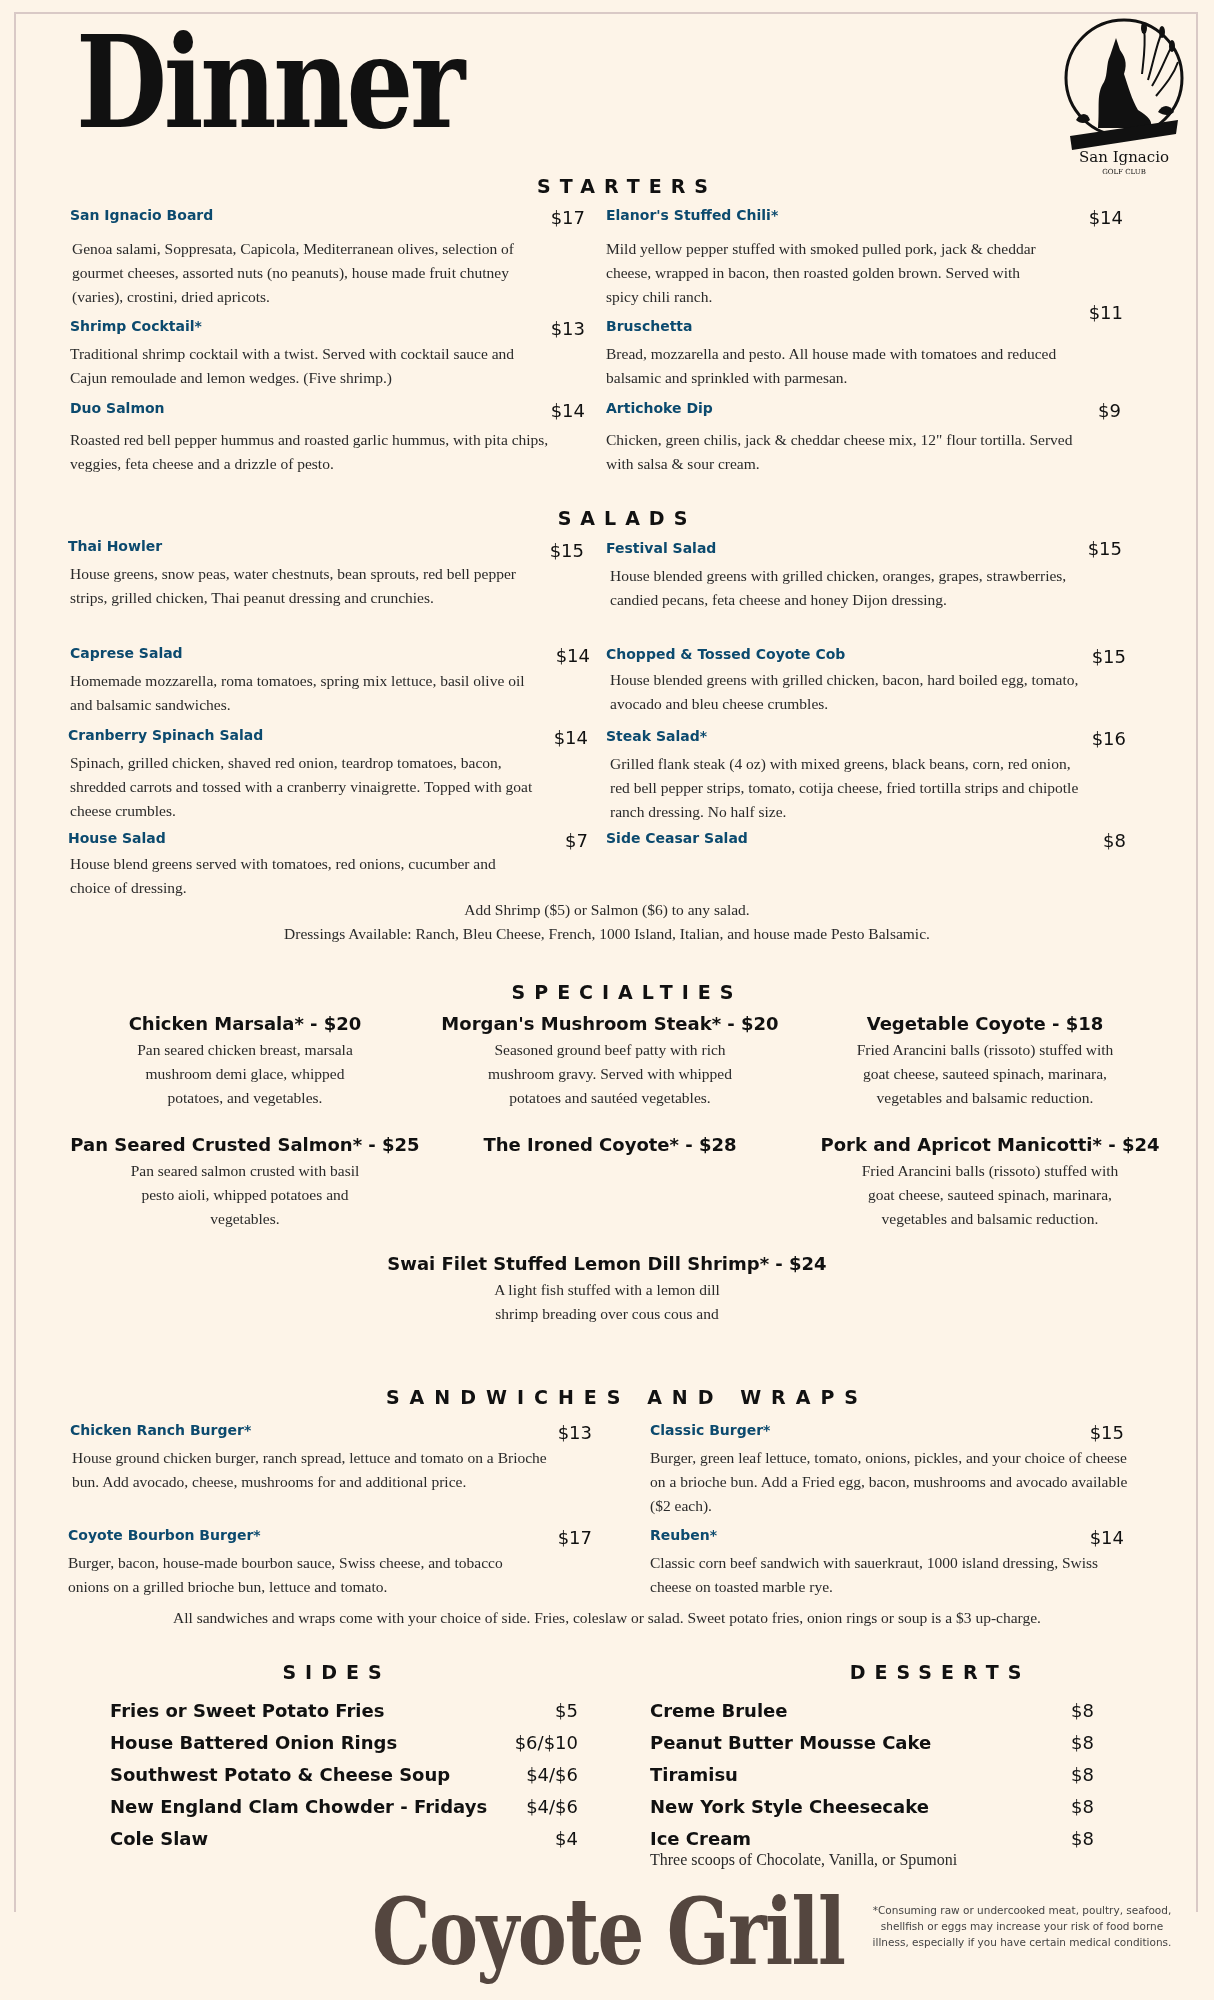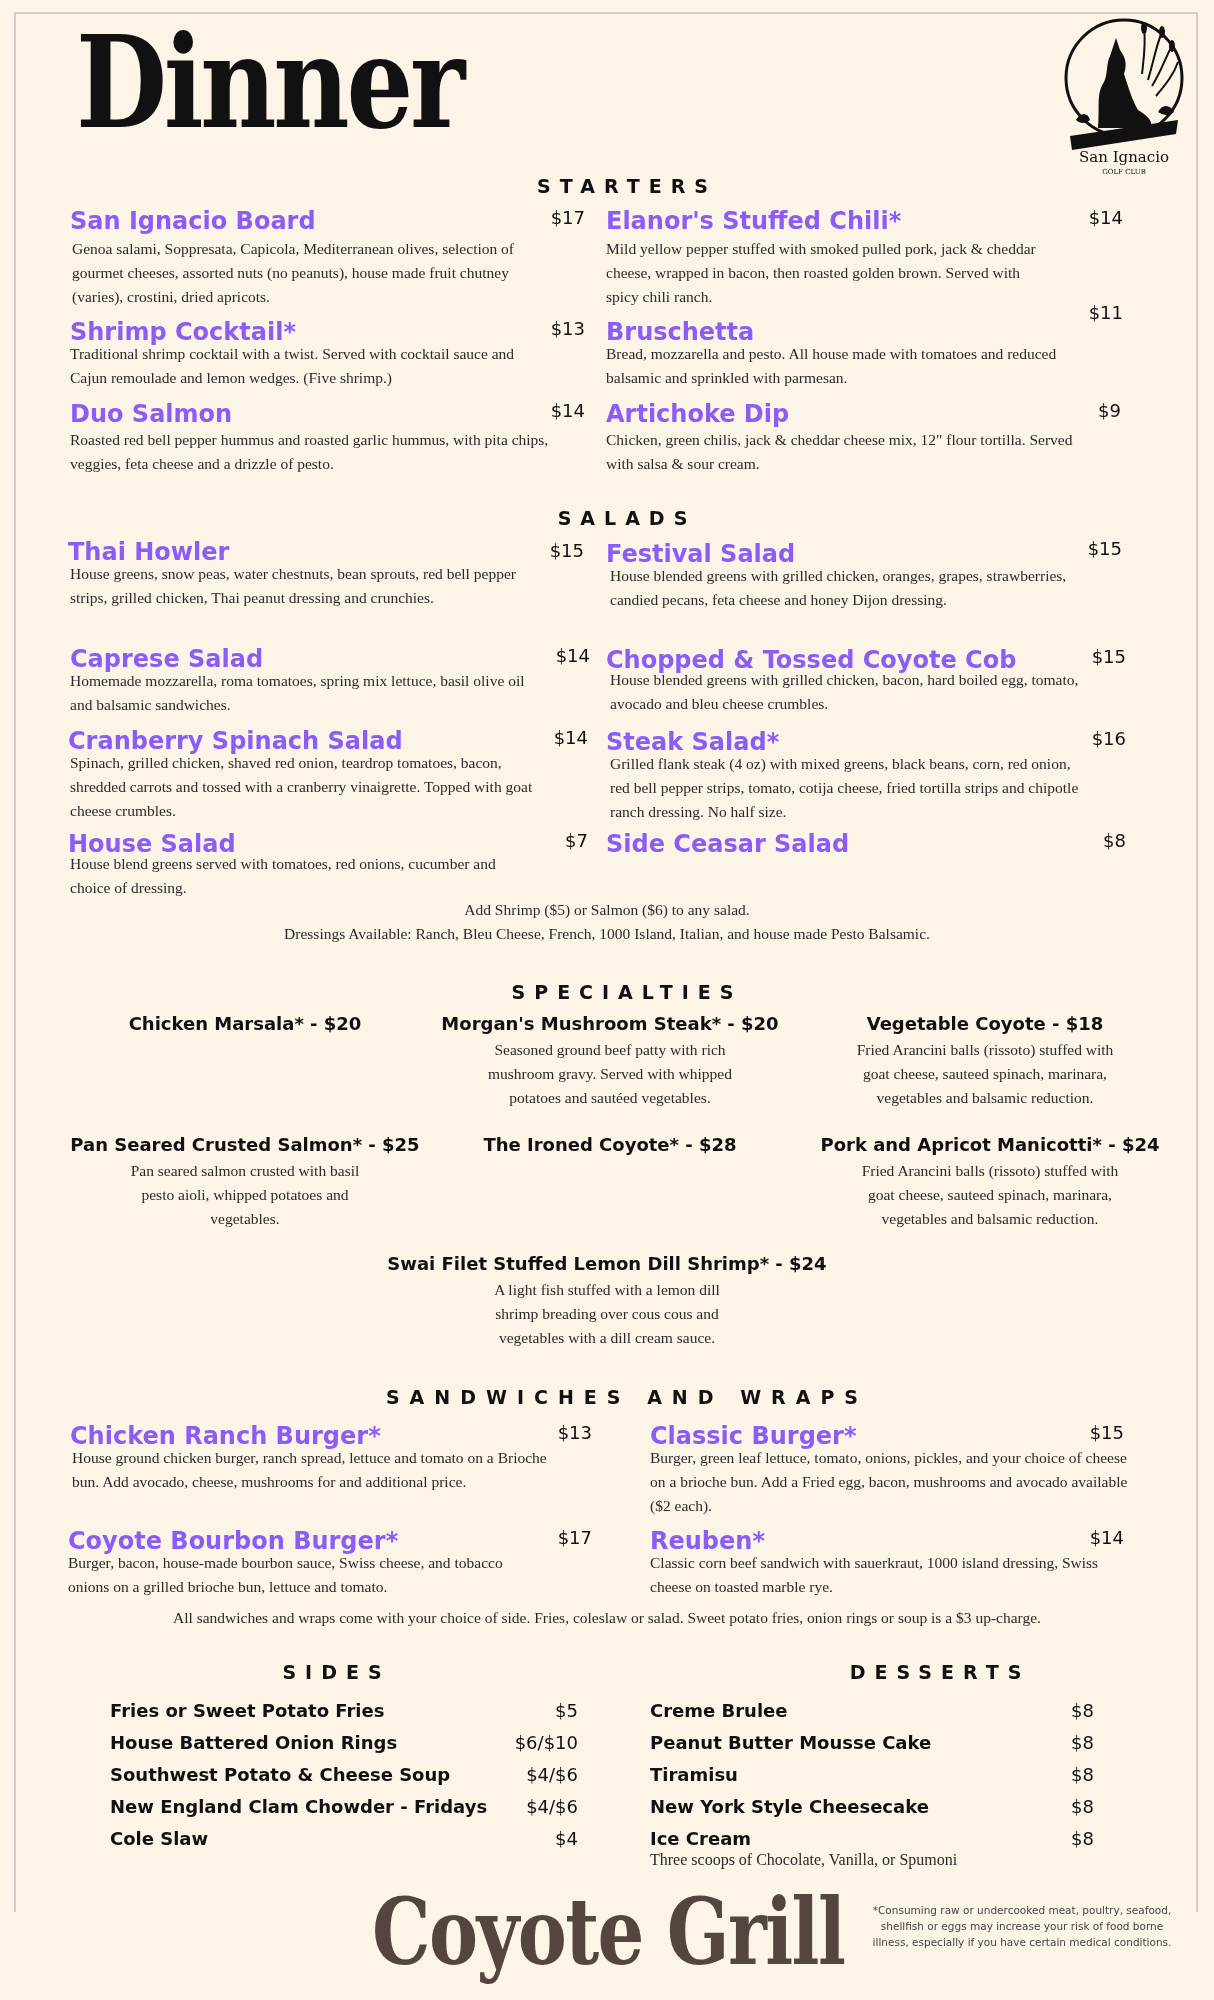--- a/index.html
+++ b/index.html
@@ -16,21 +16,21 @@
     left:76px; top:18px; font-family:"DejaVu Serif", serif; font-weight:bold;
     font-size:128px; line-height:1; letter-spacing:-4px; color:#111;
     transform:scaleX(0.82); transform-origin:left top;
   }
   .logo { left:1058px; top:16px; width:130px; height:160px; }
   .sec-head {
     font-family:"DejaVu Sans", sans-serif; font-weight:bold; font-size:19px;
     letter-spacing:9px; color:#111; text-align:center; width:1214px; left:0;padding-left:20px;
   }
   .iname {
-    font-family:"DejaVu Sans", sans-serif; font-weight:bold; font-size:24px; color:#8b5cf6;
+    font-family:"DejaVu Sans", sans-serif; font-weight:bold; font-size:14px; color:#0c4a6e;
     white-space:nowrap;
   }
   .iprice {
     font-family:"DejaVu Sans", sans-serif; font-size:18px; color:#111; white-space:nowrap;
   }
   .idesc {
     font-family:"Liberation Serif", serif; font-size:15.5px; line-height:24px; color:#2a2a2a;
   }
   .center { text-align:center; }
   .note { font-size:15.5px; color:#2a2a2a; text-align:center; }
@@ -150,20 +150,25 @@
   <div class="abs iprice" style="right:0; top:0;">$8</div>
 </div>
 
 <div class="abs note" style="left:0; width:1214px; top:901px;">Add Shrimp ($5) or Salmon ($6) to any salad.</div>
 <div class="abs note" style="left:0; width:1214px; top:925px;">Dressings Available: Ranch, Bleu Cheese, French, 1000 Island, Italian, and house made Pesto Balsamic.</div>
 
 <div class="abs sec-head" style="top:981px;">SPECIALTIES</div>
 
 <div class="abs" style="left:80px; top:1013px; width:330px;">
   <div class="spec-name">Chicken Marsala* - $20</div>
+  <div class="idesc center" style="margin-top:4px;">
+    <div>Pan seared chicken breast, marsala</div>
+      <div>mushroom demi glace, whipped</div>
+      <div>potatoes, and vegetables.</div>
+  </div>
 </div>
 <div class="abs" style="left:430px; top:1013px; width:360px;">
   <div class="spec-name">Morgan's Mushroom Steak* - $20</div>
   <div class="idesc center" style="margin-top:4px;">
     <div>Seasoned ground beef patty with rich</div>
       <div>mushroom gravy. Served with whipped</div>
       <div>potatoes and sautéed vegetables.</div>
   </div>
 </div>
 <div class="abs" style="left:815px; top:1013px; width:340px;">
@@ -193,21 +198,20 @@
       <div>goat cheese, sauteed spinach, marinara,</div>
       <div>vegetables and balsamic reduction.</div>
   </div>
 </div>
 
 <div class="abs" style="left:357px; top:1253px; width:500px;">
   <div class="spec-name">Swai Filet Stuffed Lemon Dill Shrimp* - $24</div>
   <div class="idesc center" style="margin-top:4px;">
     <div>A light fish stuffed with a lemon dill</div>
       <div>shrimp breading over cous cous and</div>
-      <div>vegetables with a dill cream sauce.</div>
   </div>
 </div>
 
 <div class="abs sec-head" style="top:1386px; letter-spacing:10px;">SANDWICHES AND WRAPS</div>
 
 <div class="abs" style="left:70px; top:1422px; width:522px;">
   <div class="abs iname" style="left:0; top:0;">Chicken Ranch Burger*</div>
   <div class="abs iprice" style="right:0; top:0;">$13</div>
   <div class="abs idesc" style="left:2px; top:24px; width:490px;">House ground chicken burger, ranch spread, lettuce and tomato on a Brioche bun. Add avocado, cheese, mushrooms for and additional price.</div>
 </div>

